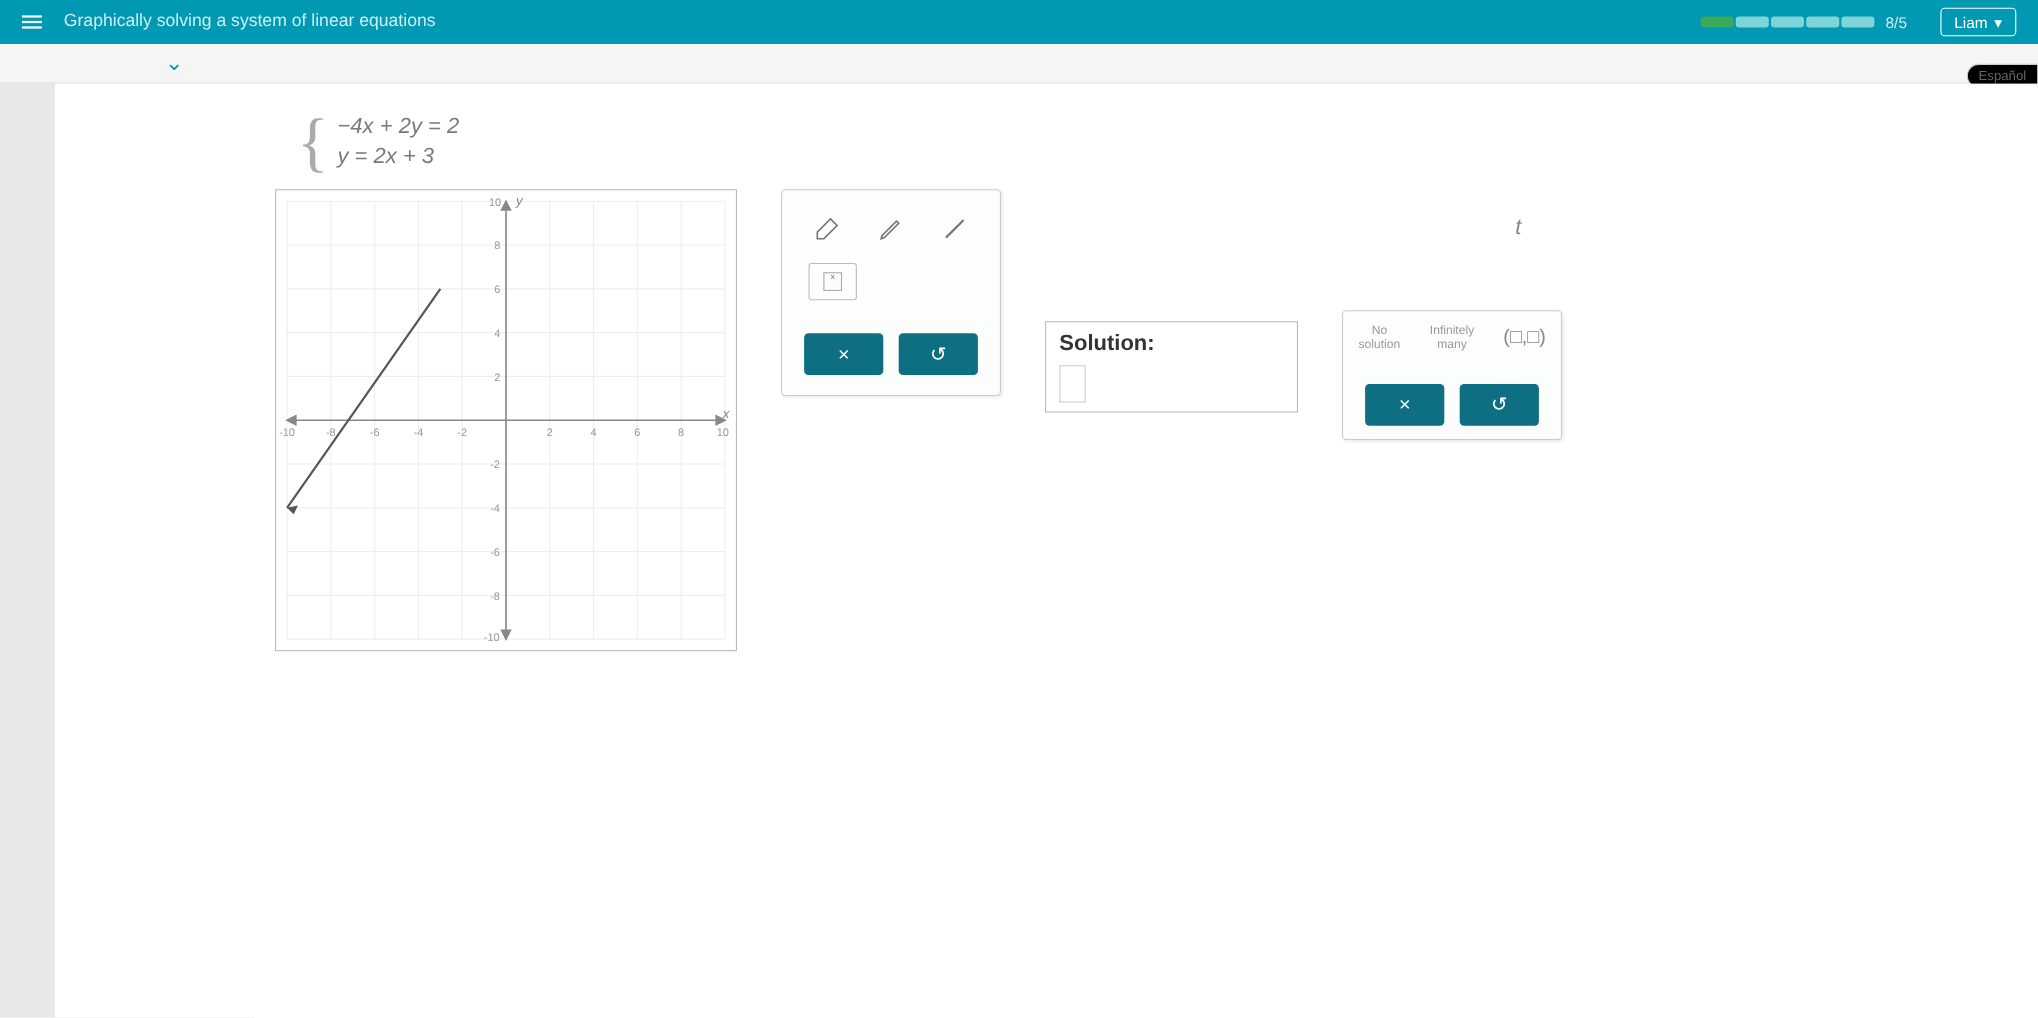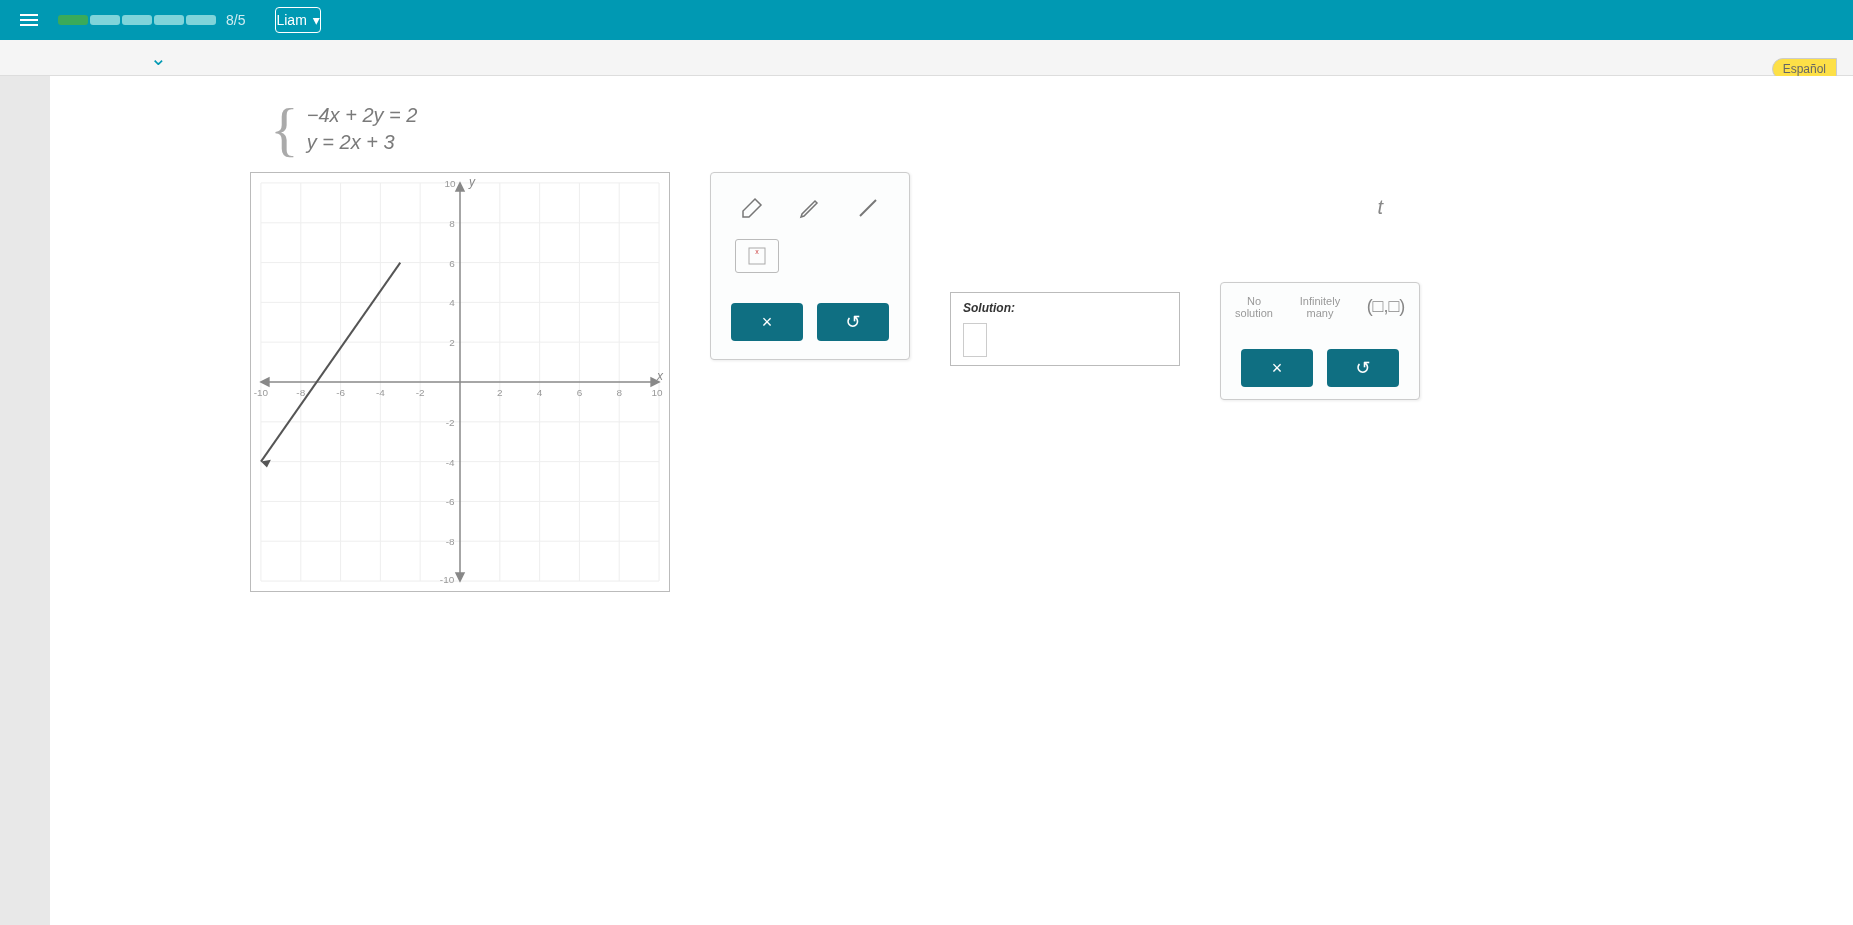--- a/index.html
+++ b/index.html
@@ -14,29 +14,29 @@
   color: #fff;
   font-size: 16px;
 }
 .menu-icon { margin-right: 20px; display: flex; flex-direction: column; gap: 3px; cursor: pointer; }
 .menu-icon span { width: 18px; height: 2px; background: #fff; }
 .topbar-title { flex: 1; color: #d0ecf1; }
 .progress-bar { display: flex; gap: 2px; margin-right: 10px; }
 .progress-seg { width: 30px; height: 10px; background: #7fd4da; border-radius: 3px; }
 .progress-seg.done { background: #3aaa5a; }
 .progress-text { color: #d0ecf1; font-size: 14px; margin-right: 30px; }
-.user-btn { border: 1px solid #fff; padding: 4px 0; border-radius: 4px; color: #fff; font-size: 14px; cursor: pointer; display: flex; align-items: flex-end; gap: 6px; }
+.user-btn { border: 1px solid #fff; padding: 4px 12px; border-radius: 4px; color: #fff; font-size: 14px; cursor: pointer; display: flex; align-items: flex-end; gap: 6px; }
 
 .subbar { background: #f5f5f5; height: 36px; display: flex; align-items: center; padding-left: 150px; border-bottom: 1px solid #ddd; }
 .chevron-down { color: #0099b3; font-size: 20px; cursor: pointer; }
 
 .lang-pill {
-  position: absolute; right: 16px; top: 58px;
+  position: absolute; right: 0; top: 58px;
   border: 1px solid #ccc; border-radius: 12px 0 0 12px;
-  padding: 3px 10px; font-size: 12px; color: #666; background: #fde047;
+  padding: 3px 10px; font-size: 12px; color: #666; background: #000000;
 }
 
 .content { background: #fff; margin: 0 0 0 50px; padding: 24px 100px; height: calc(100% - 76px); position: relative; }
 
 .prompt { color: #666; font-size: 18px; margin-bottom: 18px; }
 .prompt .underline { text-decoration: underline dotted; }
 
 .system-brace { display: flex; align-items: center; margin-left: 120px; margin-bottom: 14px; }
 .brace { font-size: 60px; color: #aaa; font-family: serif; margin-right: 8px; line-height: 0.9; }
 .equations { color: #7a7a7a; font-size: 20px; font-style: italic; }
@@ -56,40 +56,41 @@
 .tool-panel { border: 1px solid #ccc; border-radius: 4px; padding: 18px; width: 200px; background: #fcfdfd; box-shadow: 1px 1px 3px rgba(0,0,0,.08); }
 .tool-row { display: flex; gap: 14px; margin-bottom: 14px; justify-content: center; }
 .tool-btn { width: 44px; height: 34px; border: 1px solid transparent; display: flex; align-items: center; justify-content: center; cursor: pointer; color: #666; border-radius: 3px; }
 .tool-btn.boxed { border: 1px solid #bbb; }
 .tool-btn svg { width: 28px; height: 24px; }
 .action-row { display: flex; gap: 14px; justify-content: center; margin-top: 30px; }
 .action-btn { background: #0f6f82; color: #fff; border: none; width: 72px; height: 38px; border-radius: 4px; font-size: 18px; cursor: pointer; display: flex; align-items: center; justify-content: center; }
 
 
 .solution-box { border: 1px solid #bbb; width: 230px; padding: 8px 12px; margin-top: 120px; }
-.solution-label { font-weight: bold; color: #333; font-size: 12px; margin-bottom: 8px; font-style: italic; }
+.solution-label { font-weight: bold; color: #333; font-size: 20px; margin-bottom: 8px; }
 .solution-input { border: 1px solid #ccc; width: 24px; height: 34px; }
 
 
 .answer-panel { border: 1px solid #ccc; border-radius: 4px; padding: 12px; width: 200px; background: #fcfdfd; box-shadow: 1px 1px 3px rgba(0,0,0,.08); margin-top: 110px; }
 .answer-row { display: flex; gap: 24px; justify-content: center; align-items: center; margin-bottom: 18px; }
 .answer-opt { font-size: 11px; color: #999; text-align: center; cursor: pointer; line-height: 1.1; width: 50px; }
 .answer-opt.big { font-size: 18px; color: #888; }
 
 .ital { font-style: italic; position: absolute; right: 470px; top: 120px; color: #888; font-size: 20px; }
 </style>
 </head>
 <body>
 
 <div class="topbar">
   <div class="menu-icon">
       <span></span>
       <span></span>
       <span></span>
     </div>
+  <div class="topbar-title">Graphically solving a system of linear equations</div>
   <div class="progress-bar">
     <div class="progress-seg done"></div>
     <div class="progress-seg"></div>
     <div class="progress-seg"></div>
     <div class="progress-seg"></div>
     <div class="progress-seg"></div>
   </div>
   <div class="progress-text">8/5</div>
   <div class="user-btn">
     <span>Liam</span>

